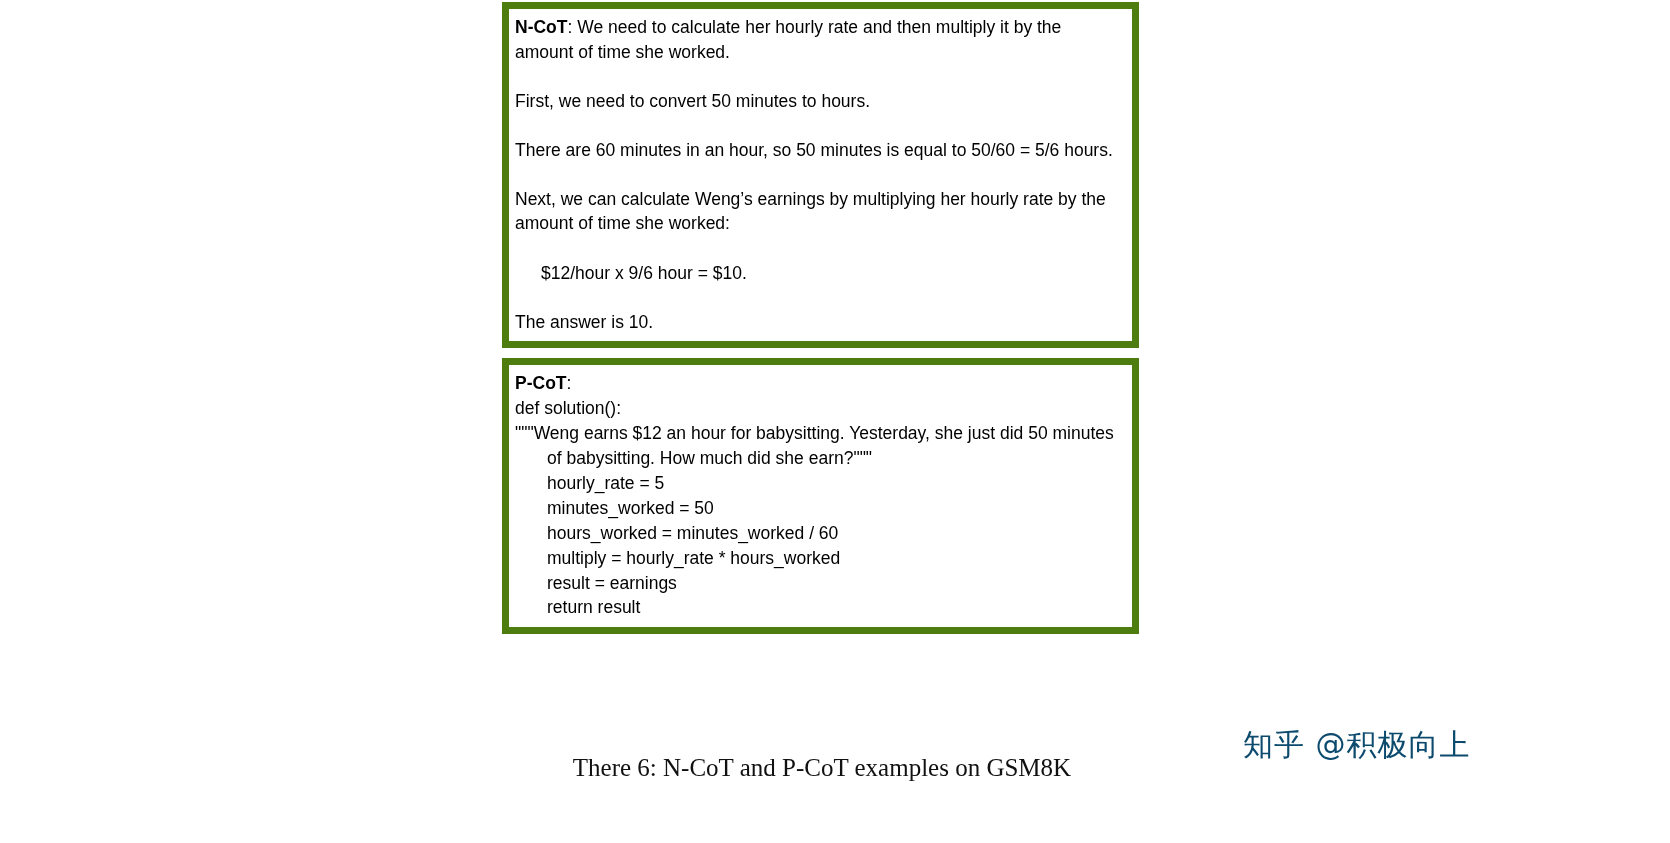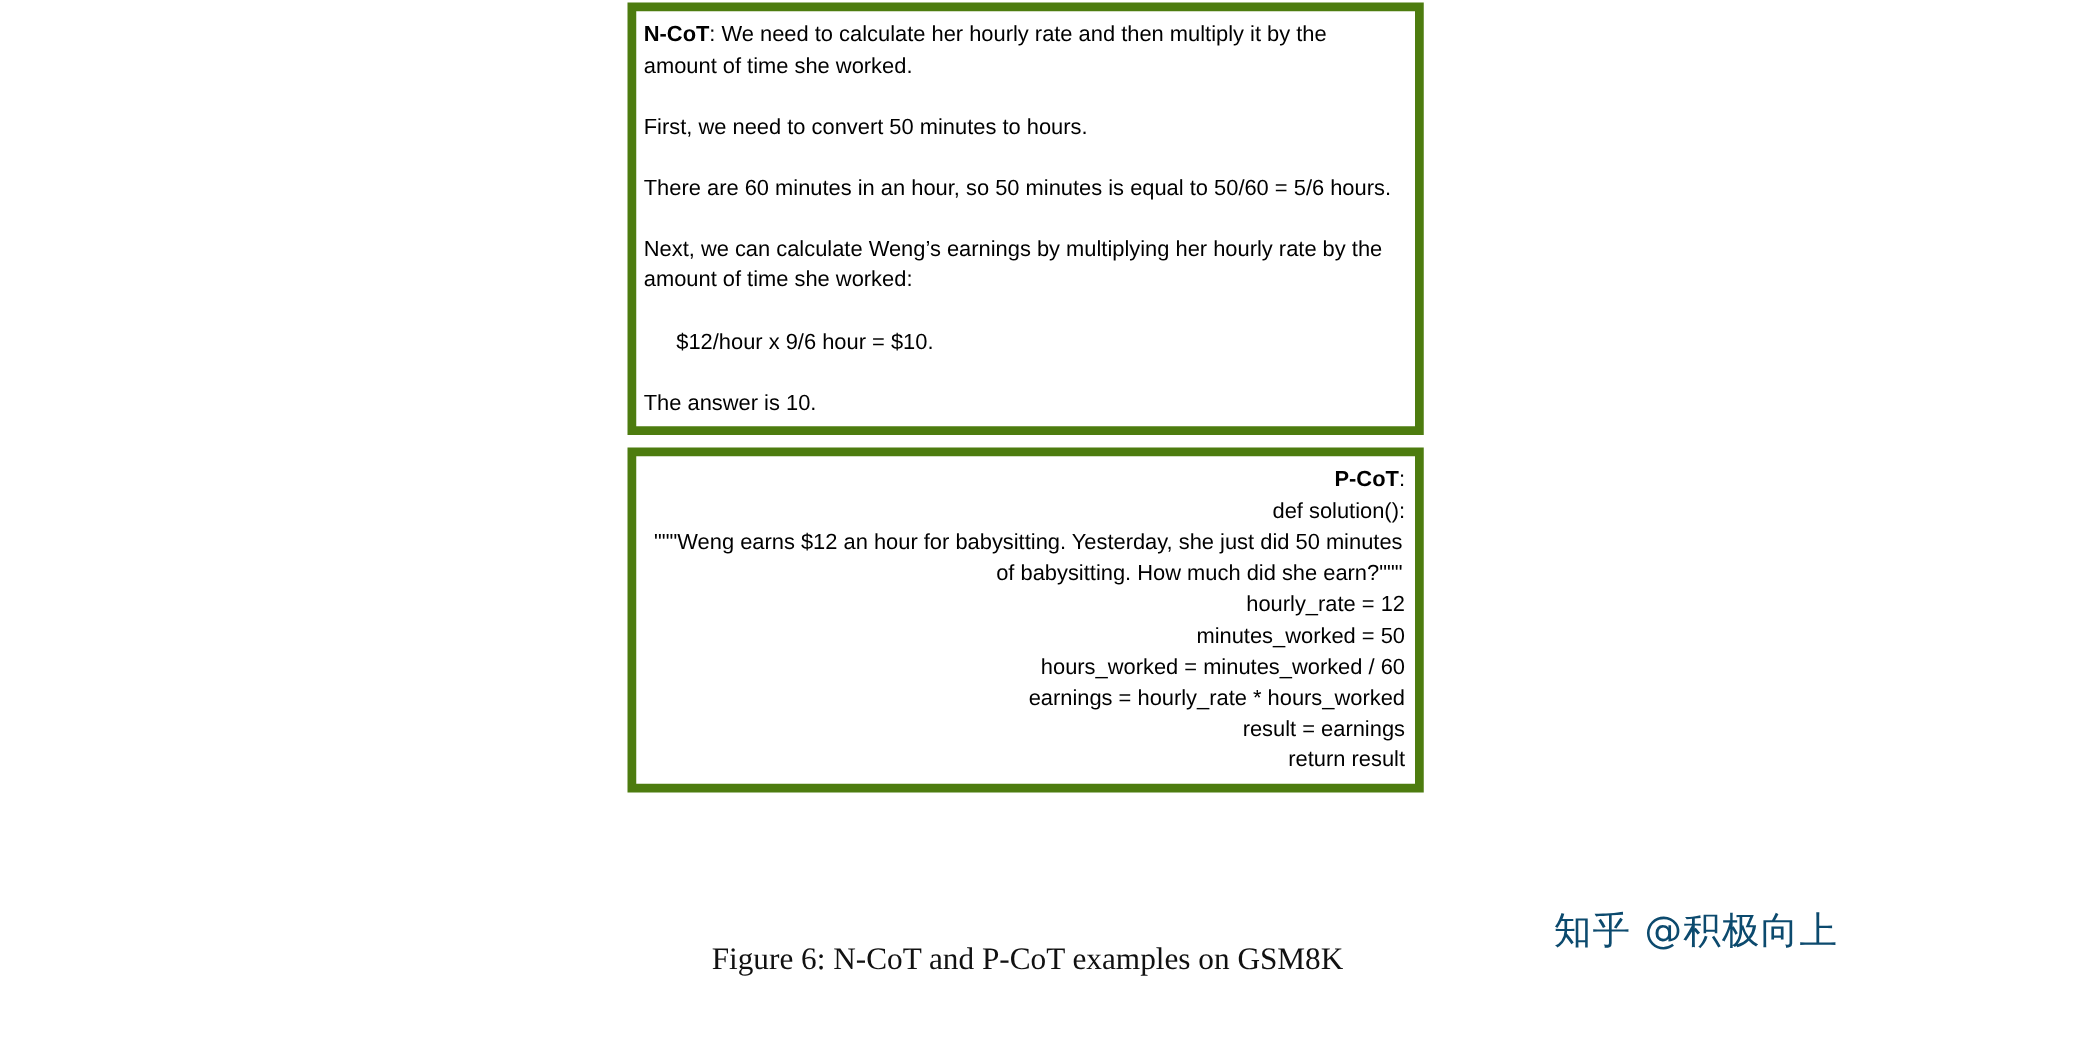--- a/index.html
+++ b/index.html
@@ -63,21 +63,20 @@
     padding-left: 26px;
   }
   .label-strong {
     font-weight: bold;
   }
 
   
   .code-line {
     margin: 0;
     white-space: pre-wrap;
-    text-align: right;
   }
   .code-line.indent1 {
     padding-left: 32px;
     text-indent: -32px;
     padding-right: 2px;
   }
   .code-line.indent-code {
     padding-left: 32px;
   }
 
@@ -120,25 +119,25 @@
     <p class="para">There are 60 minutes in an hour, so 50 minutes is equal to 50/60 = 5/6 hours.</p>
     <p class="para">Next, we can calculate Weng’s earnings by multiplying her hourly rate by the amount of time she worked:</p>
     <p class="para eq">$12/hour x 9/6 hour = $10.</p>
     <p class="para">The answer is 10.</p>
   </div>
 
   <div id="pcot-box" class="cot-box">
     <p class="code-line"><span class="label-strong">P-CoT</span><span>:</span></p>
     <p class="code-line">def solution():</p>
     <p class="code-line indent1">"""Weng earns $12 an hour for babysitting. Yesterday, she just did 50 minutes of babysitting. How much did she earn?"""</p>
-    <p class="code-line indent-code">hourly_rate = 12</p>
+    <p class="code-line indent-code">hourly_rate = 5</p>
     <p class="code-line indent-code">minutes_worked = 50</p>
     <p class="code-line indent-code">hours_worked = minutes_worked / 60</p>
-    <p class="code-line indent-code">earnings = hourly_rate * hours_worked</p>
+    <p class="code-line indent-code">multiply = hourly_rate * hours_worked</p>
     <p class="code-line indent-code">result = earnings</p>
     <p class="code-line indent-code">return result</p>
   </div>
 
 </div>
 
-<div id="caption">Figure 6: N-CoT and P-CoT examples on GSM8K</div>
+<div id="caption">There 6: N-CoT and P-CoT examples on GSM8K</div>
 
 <div id="watermark">知乎 @积极向上</div>
 
 </body></html>

